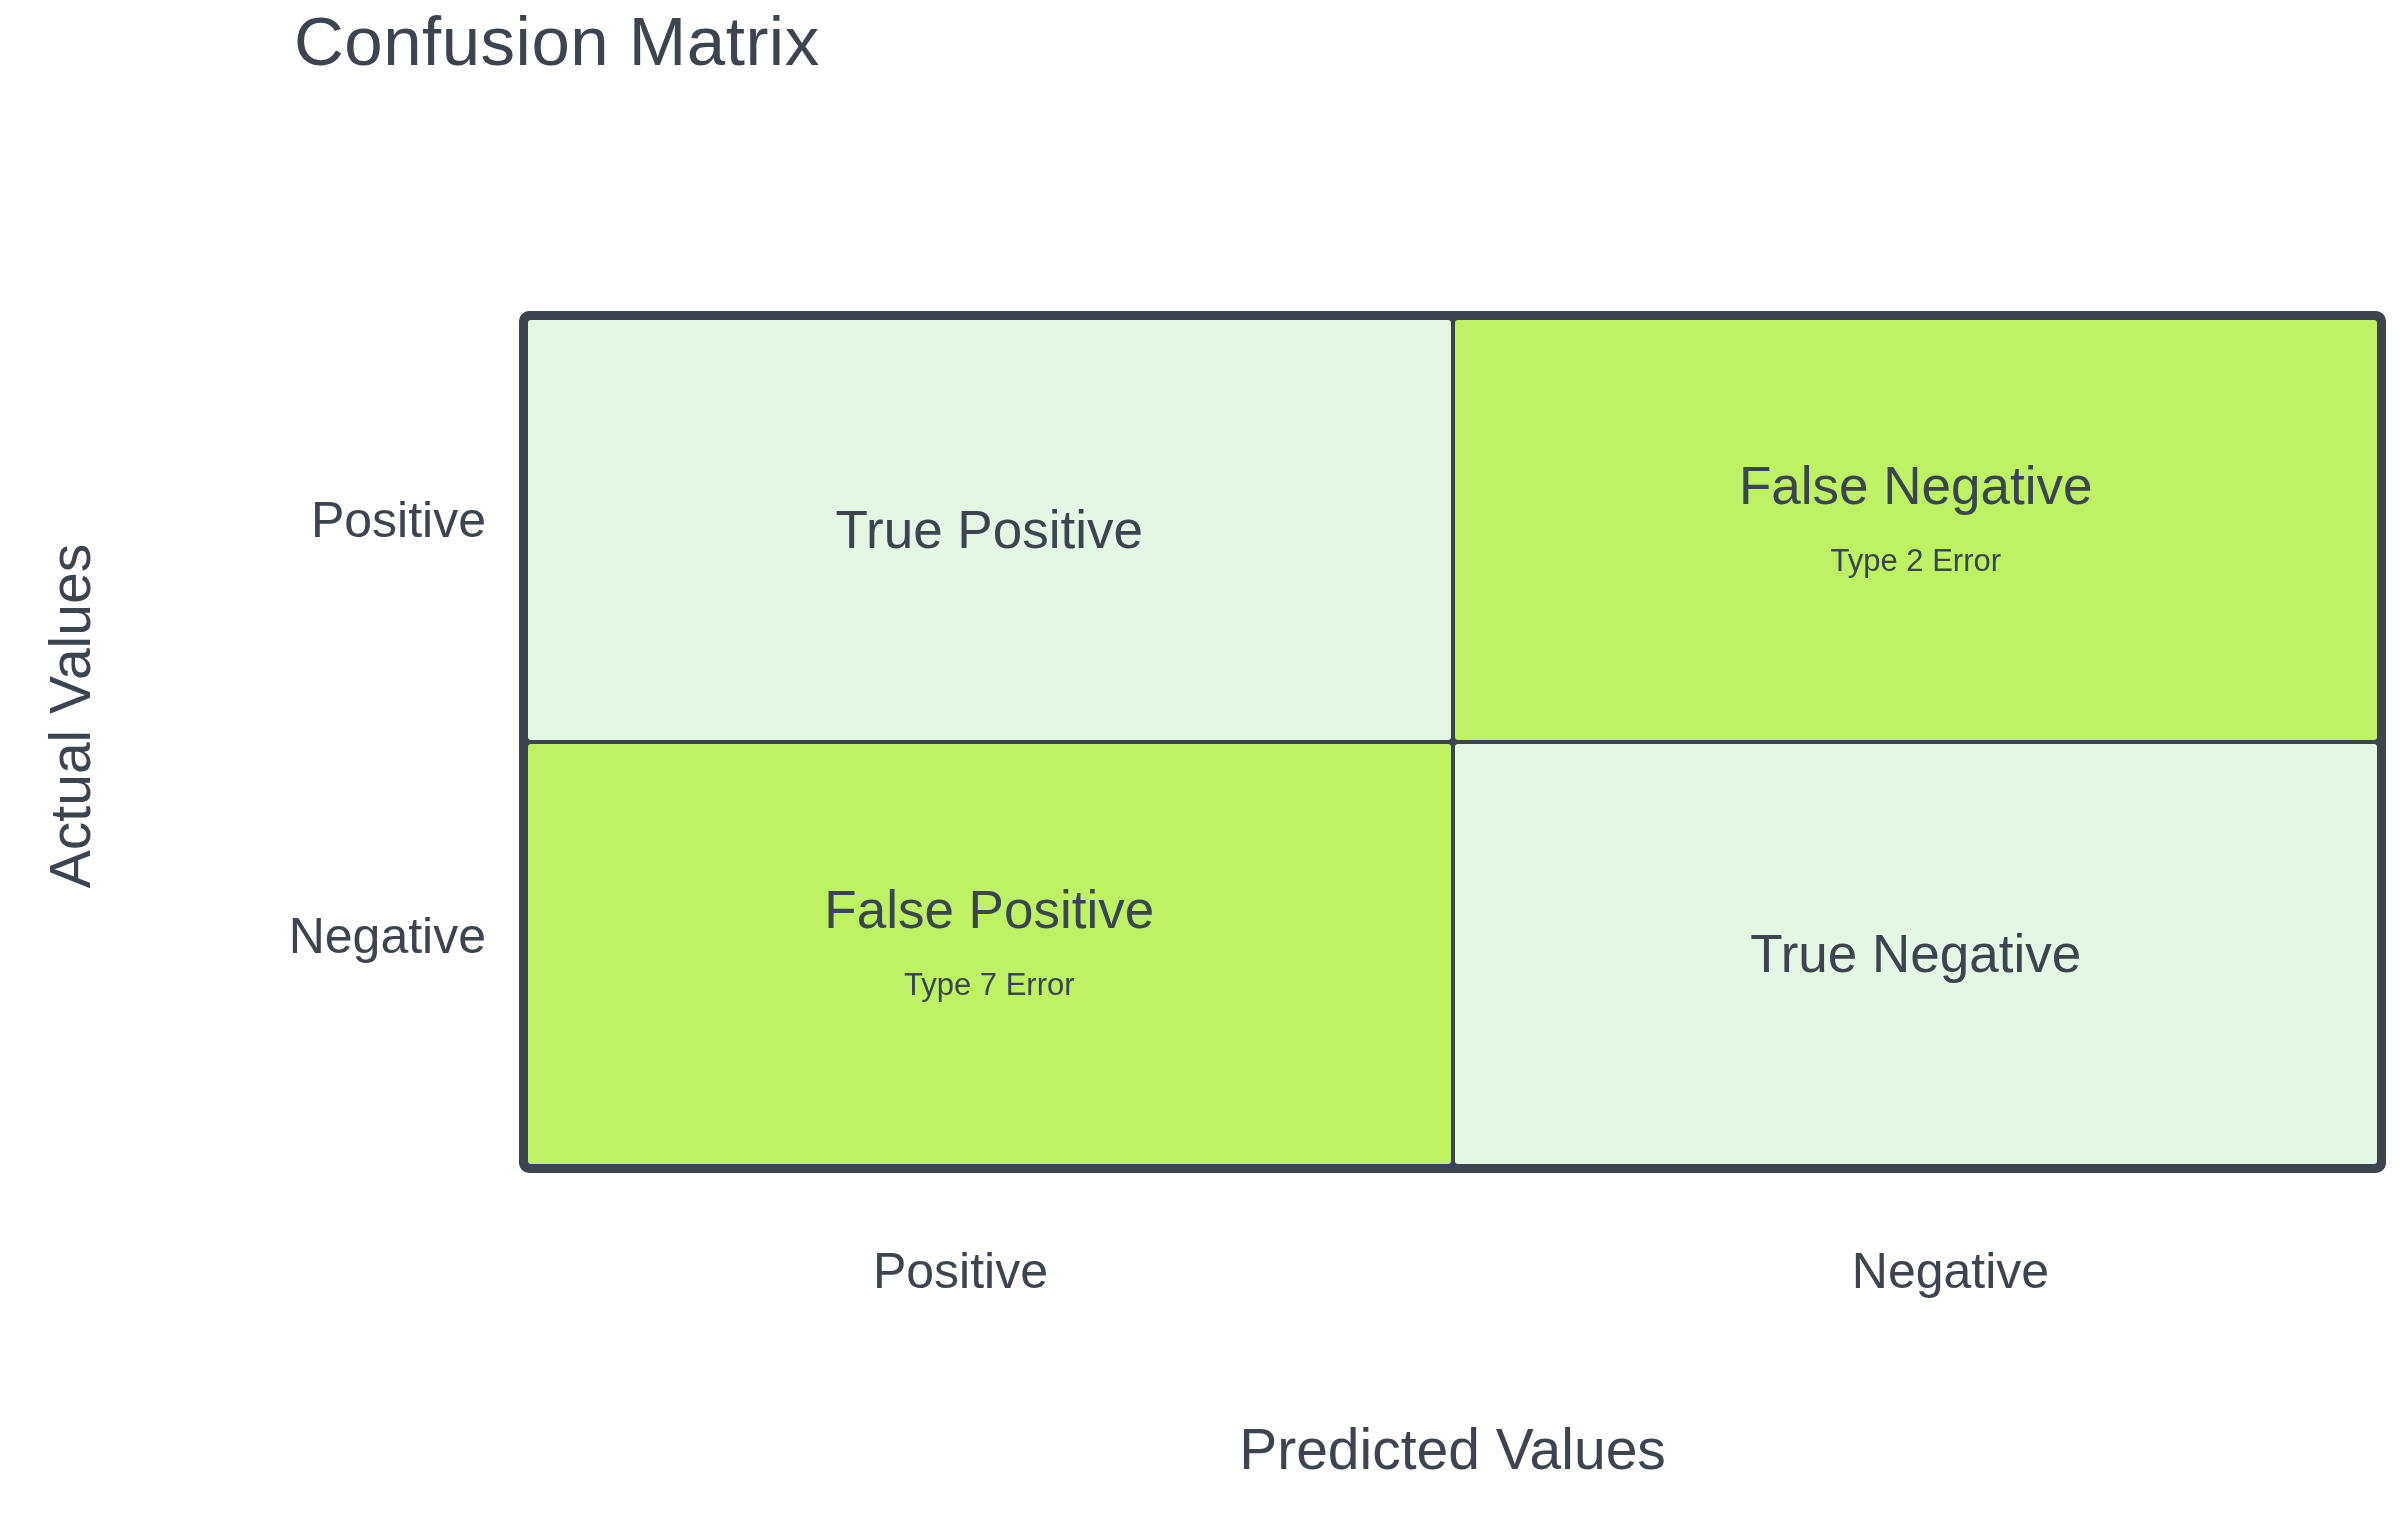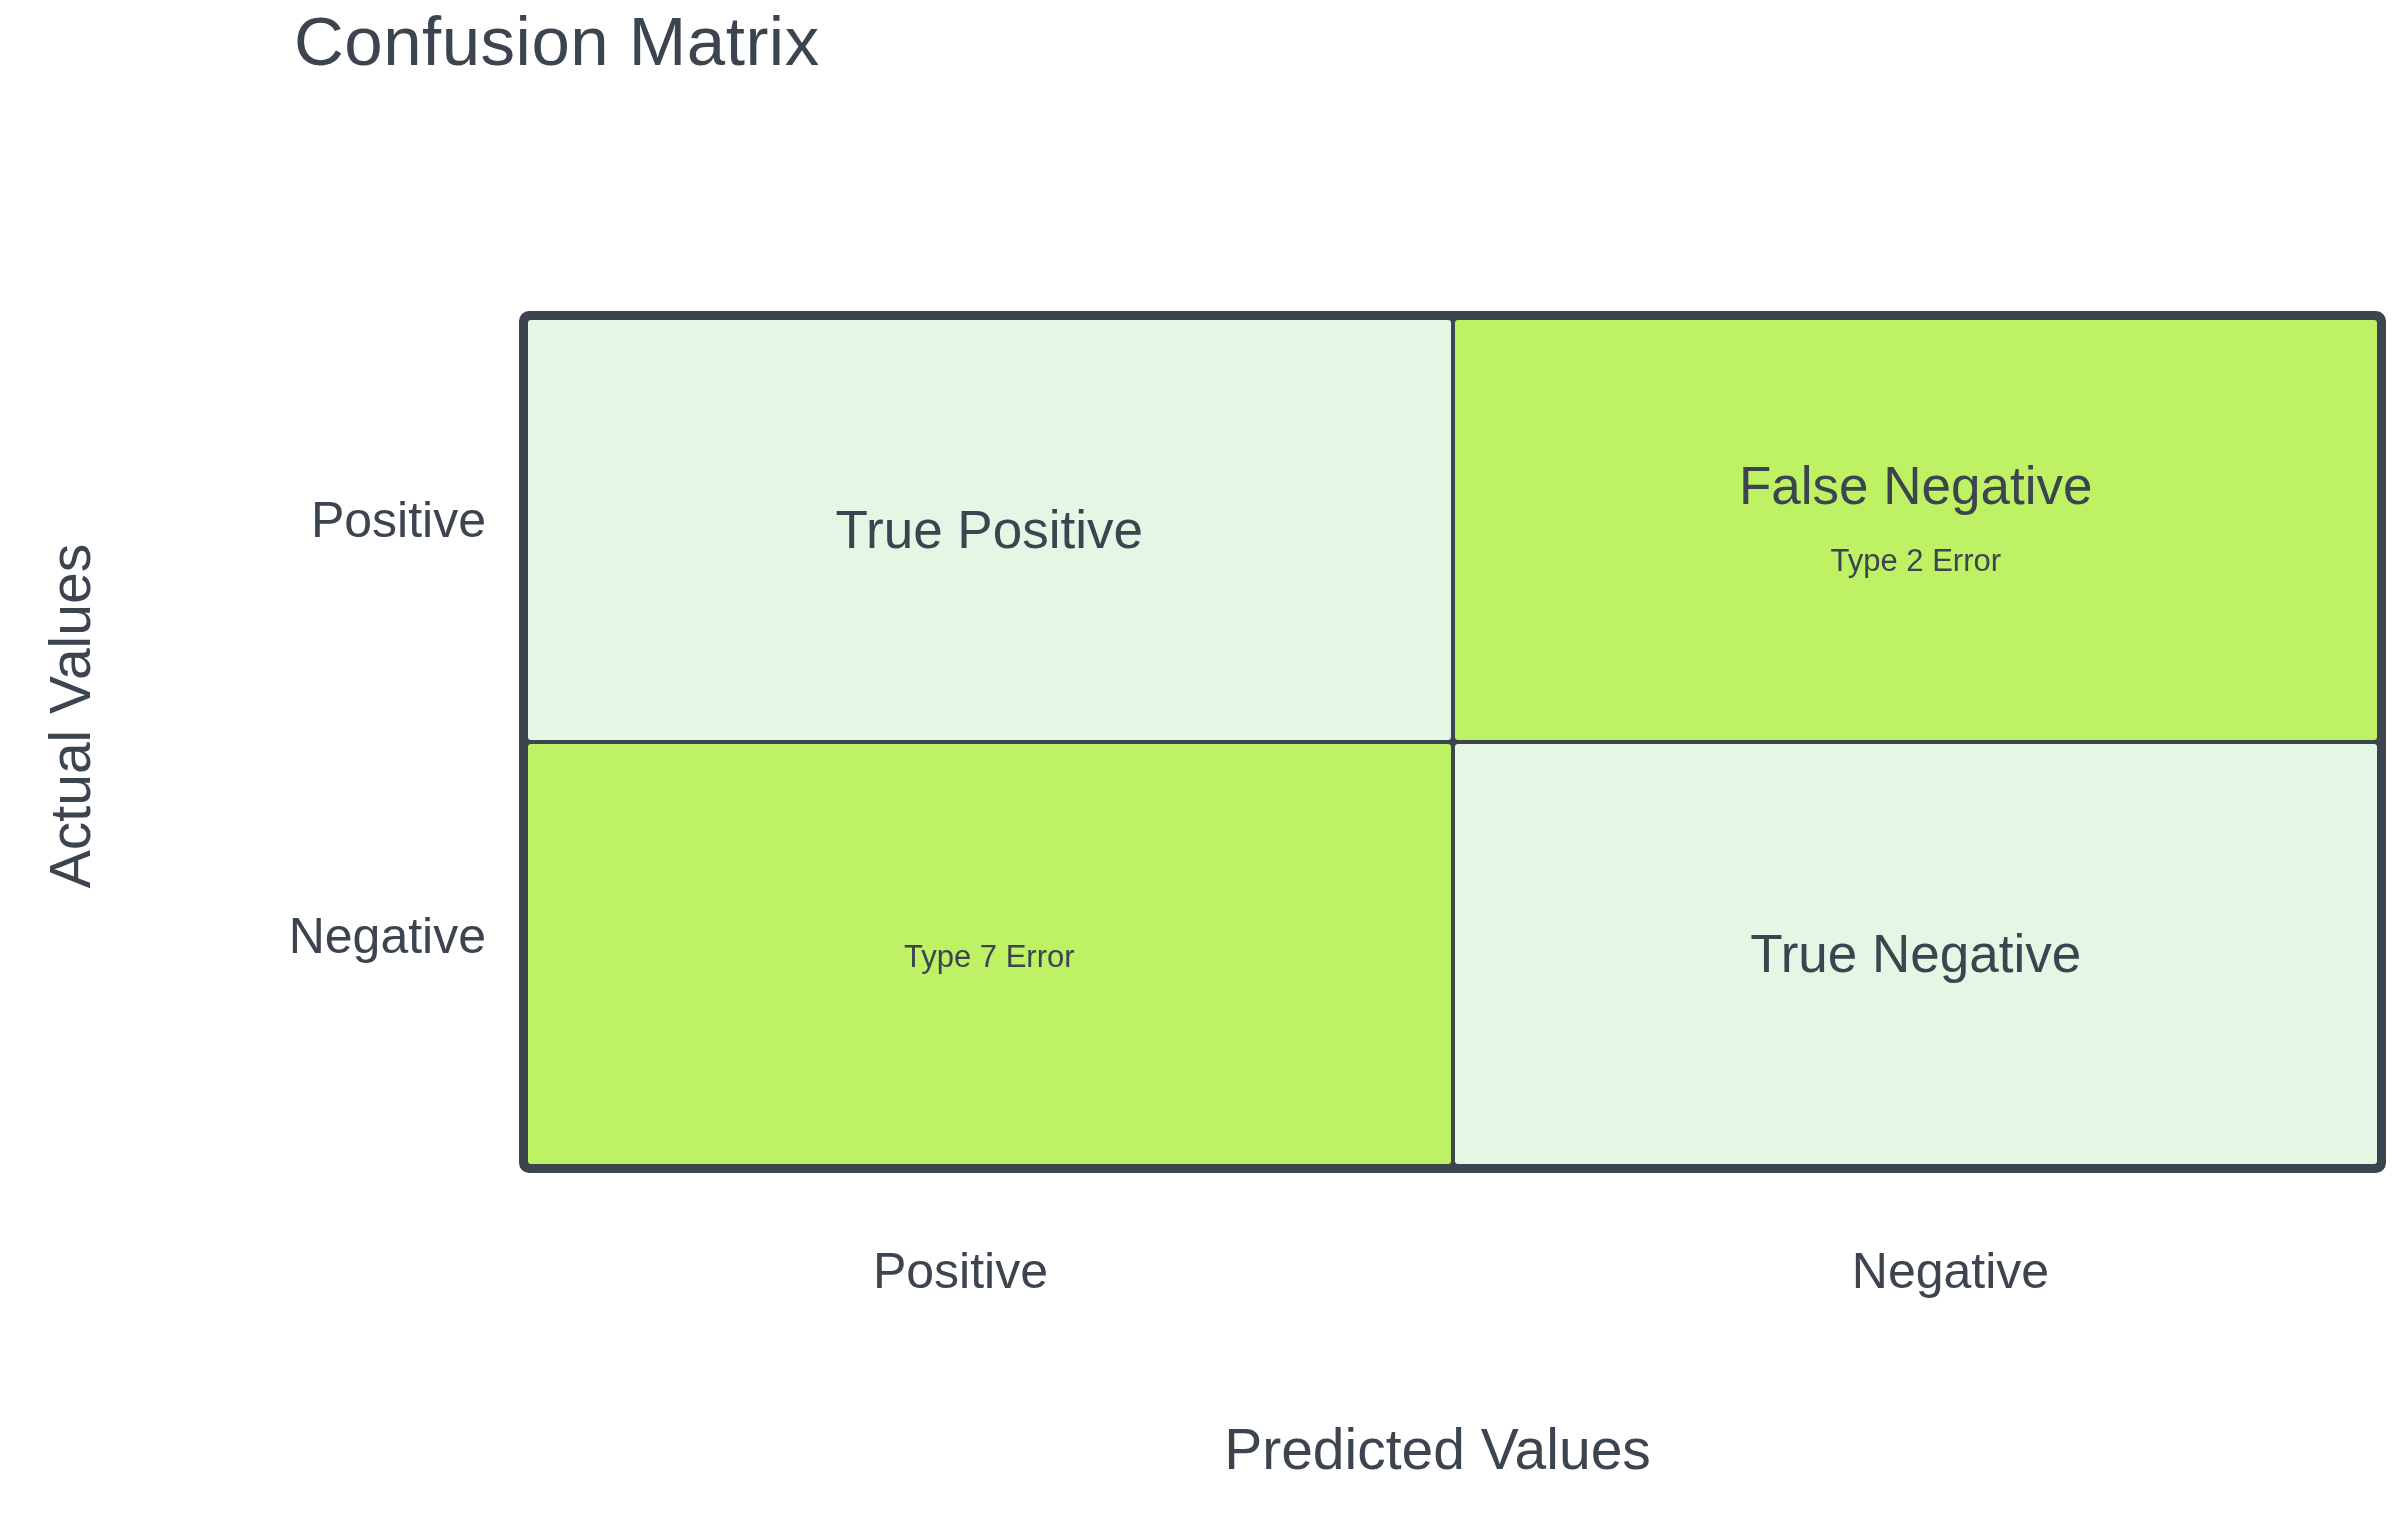--- a/index.html
+++ b/index.html
@@ -117,21 +117,21 @@
     font-size: 50px;
     color: #3c4450;
     white-space: nowrap;
   }
   #x-tick-0 { left: 493px; }
   #x-tick-1 { left: 1483px; }
 
   
   #x-axis-title {
     position: absolute;
-    left: 504px;
+    left: 519px;
     top: 1416px;
     width: 1867px;
     text-align: center;
     font-size: 57px;
     font-weight: 400;
     color: #3c4450;
     white-space: nowrap;
   }
 </style>
 </head>
@@ -152,20 +152,21 @@
       <div class="cell-label">True Positive</div>
 
     </div>
 
     <div class="cell pink has-sub">
       <div class="cell-label">False Negative</div>
       <div class="cell-sub">Type 2 Error</div>
     </div>
 
     <div class="cell pink has-sub">
+      <div class="cell-label">False Positive</div>
       <div class="cell-sub">Type 7 Error</div>
     </div>
 
     <div class="cell green">
       <div class="cell-label">True Negative</div>
 
     </div>
 
   </div>
 

